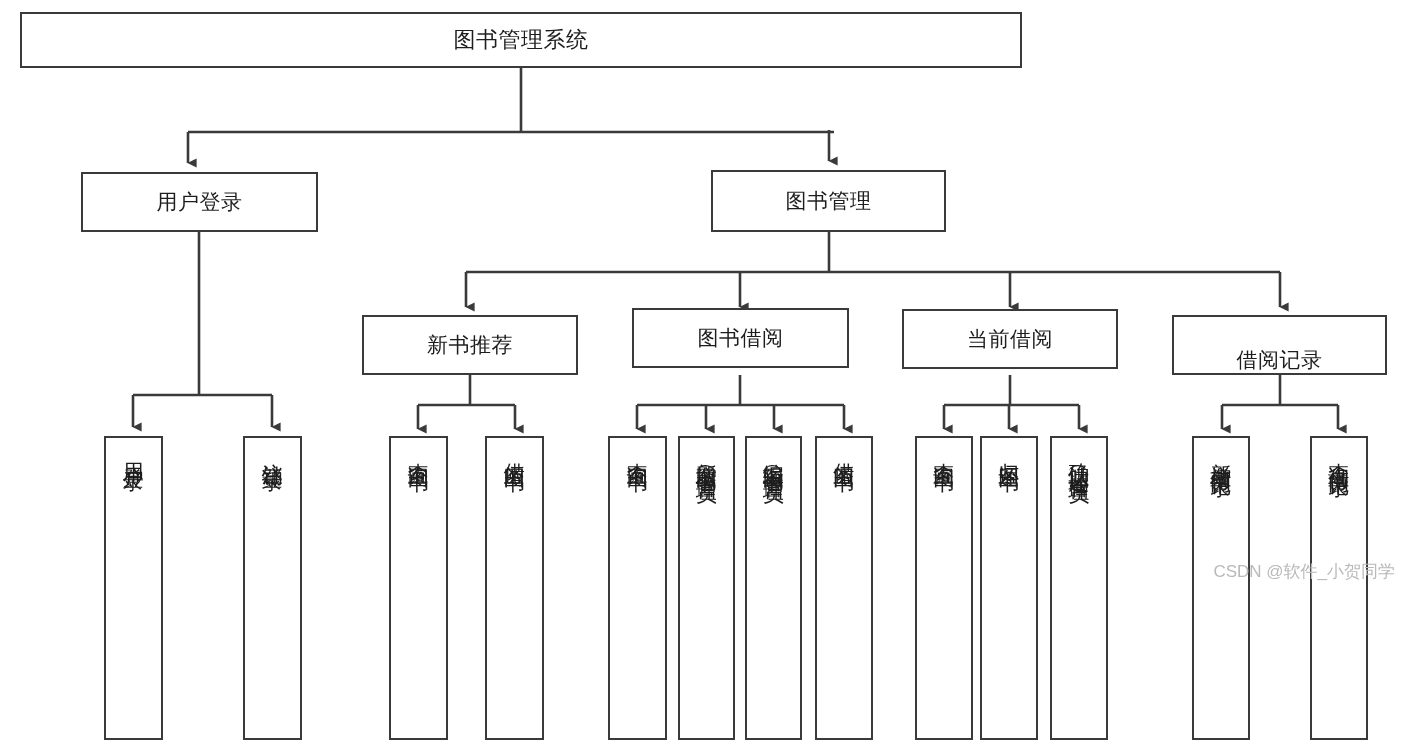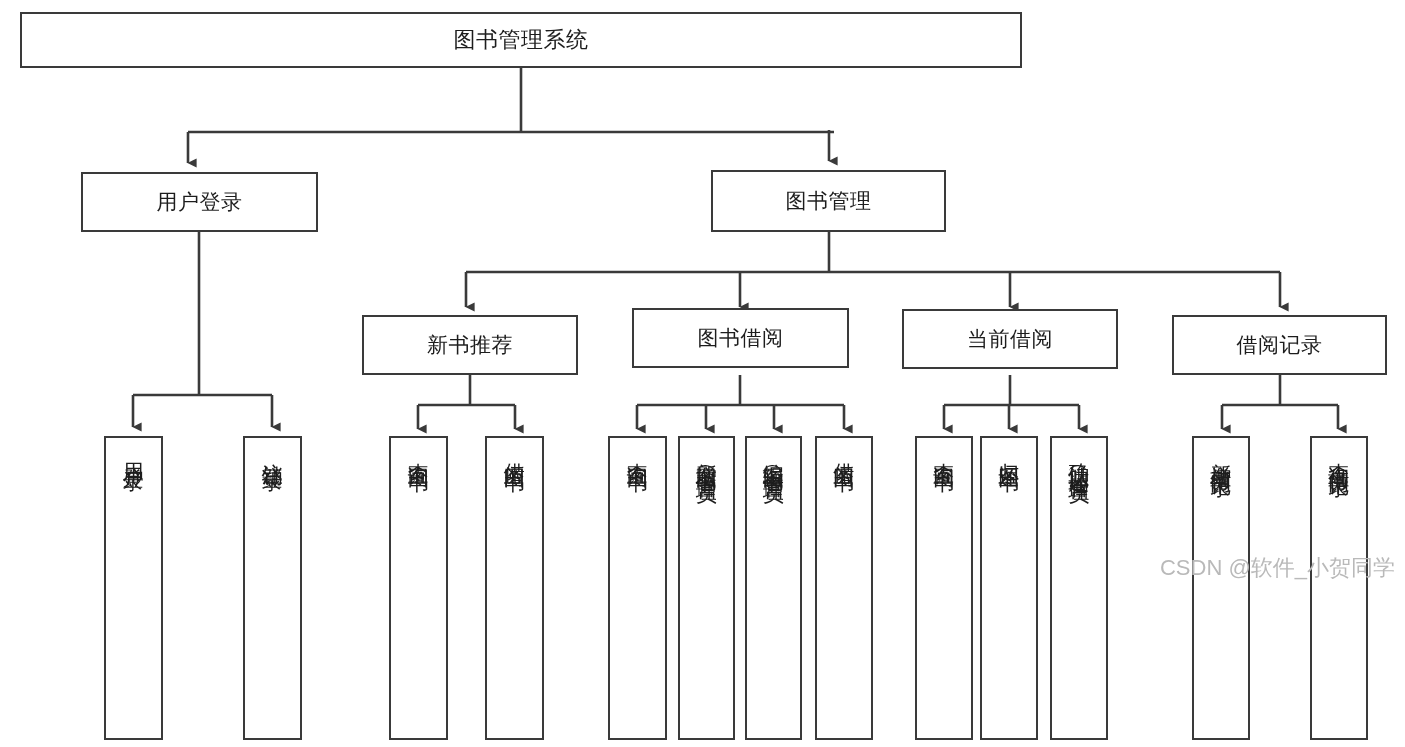--- a/index.html
+++ b/index.html
@@ -49,21 +49,21 @@
     line-height:1.32;
     letter-spacing:3px;
     white-space:nowrap;
     margin-top:2px;
   }
 
   .watermark{
     position:absolute;
     right:10px;
     bottom:4px;
-    font-size:22px;
+    font-size:17px;
     color:#b9b9b9;
     white-space:nowrap;
     font-family:"Liberation Sans","DejaVu Sans",sans-serif;
   }
 </style>
 </head>
 <body>
 
 <div id="canvas">
 
@@ -134,21 +134,21 @@
   </div>
 
   <div class="node h-node" style="left:632px;top:308px;width:217px;height:60px;">
     <span class="lbl">图书借阅</span>
   </div>
 
   <div class="node h-node" style="left:902px;top:309px;width:216px;height:60px;">
     <span class="lbl">当前借阅</span>
   </div>
 
-  <div class="node h-node" style="left:1172px;top:315px;width:215px;height:60px;">
+  <div class="node h-node" style="left:1172px;top:315px;width:215px;height:60px;align-items:flex-end;">
     <span class="lbl">借阅记录</span>
   </div>
 
   <div class="node leaf" style="left:104px;top:436px;width:59px;height:304px;">
     <span class="lbl">用户登录</span>
   </div>
 
   <div class="node leaf" style="left:243px;top:436px;width:59px;height:304px;">
     <span class="lbl">注销登录</span>
   </div>

